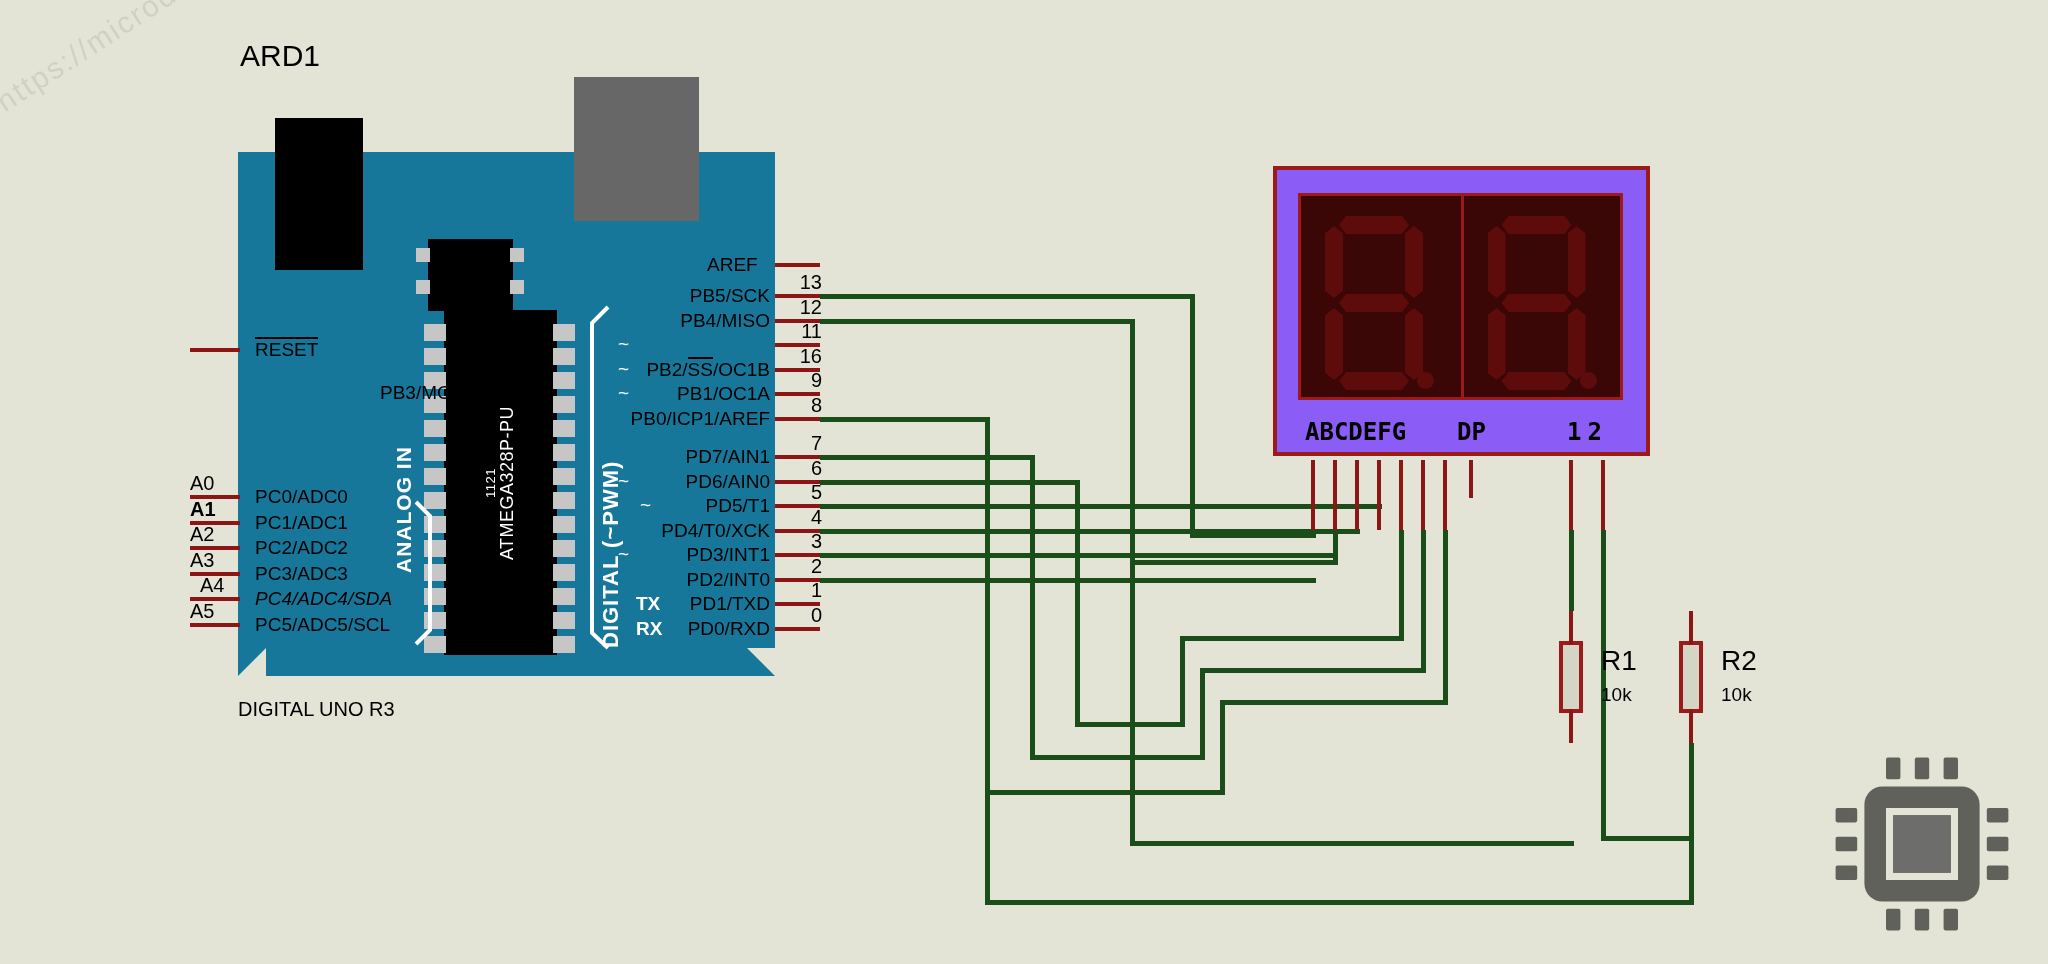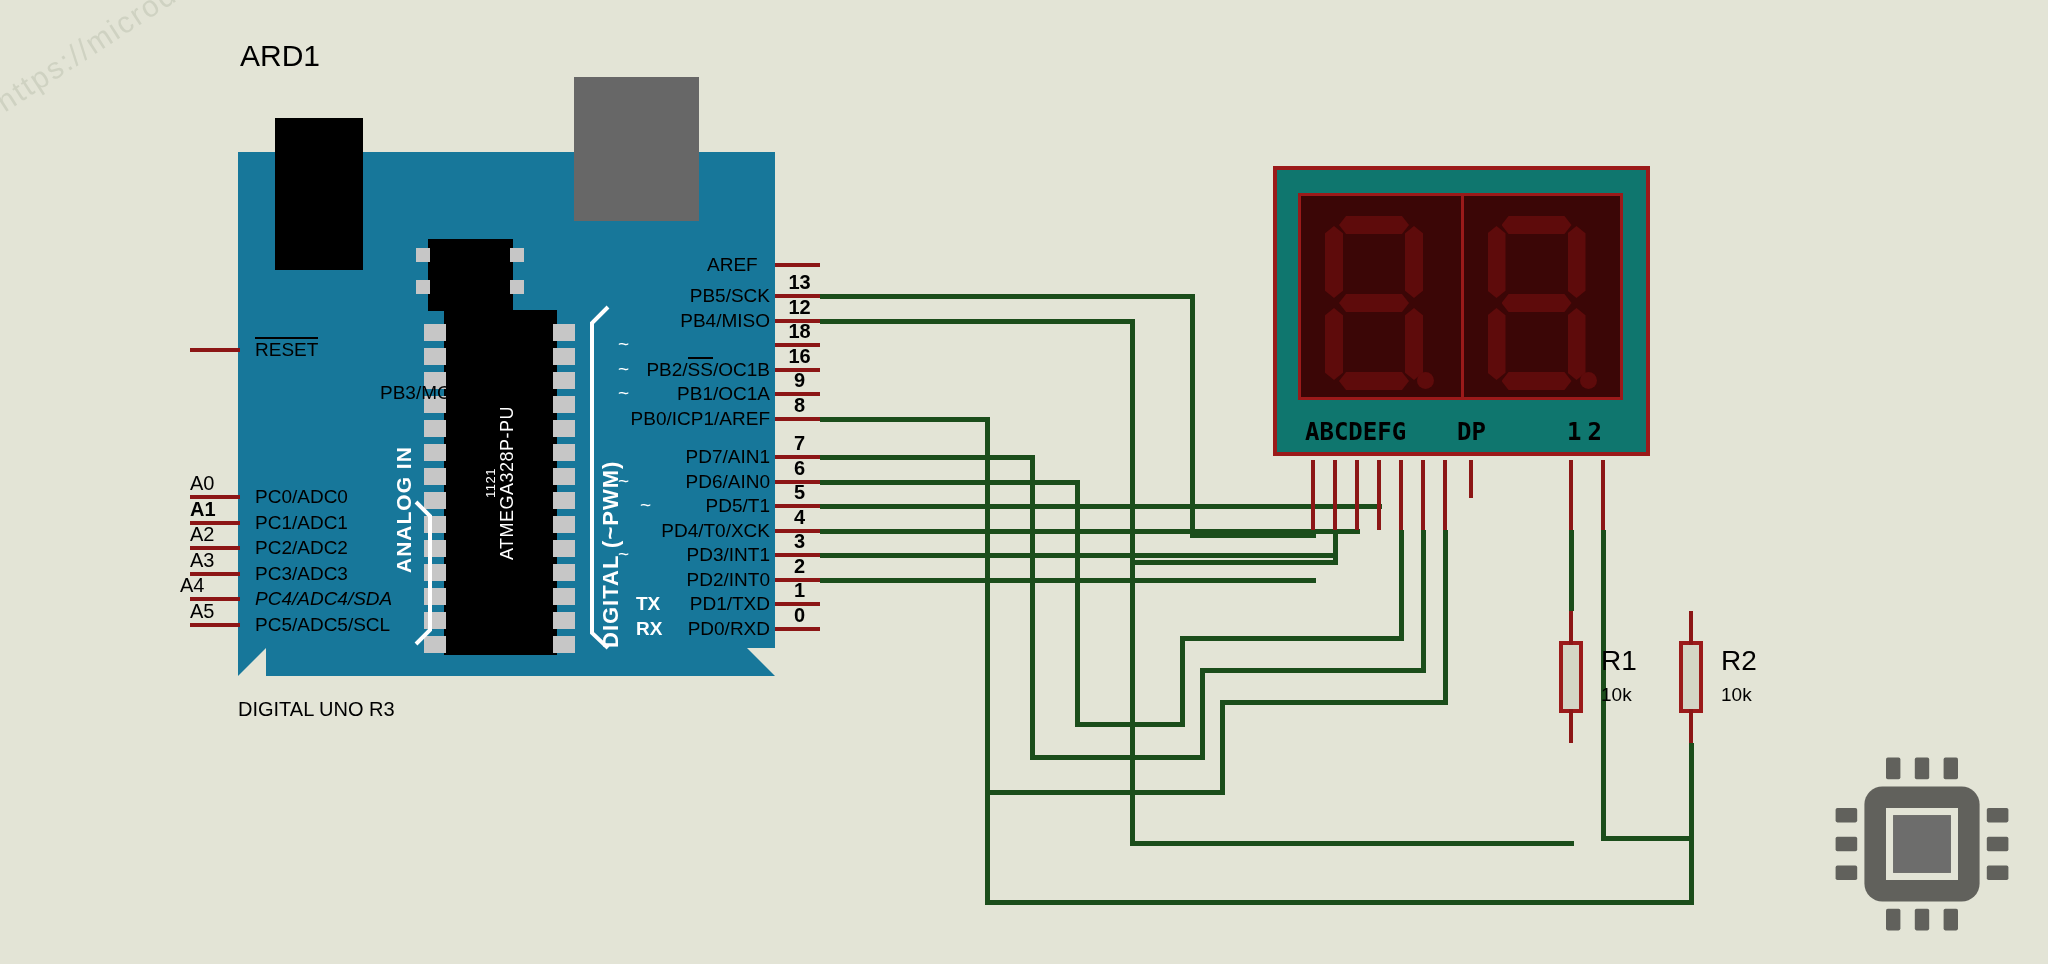--- a/index.html
+++ b/index.html
@@ -136,33 +136,33 @@
   .lead-h { height:4px; }
   .lead-v { width:4px; }
 
   .wire { position:absolute; background:#1B4D1B; }
   .wire-h { height:5px; }
   .wire-v { width:5px; }
 
   .pin-num {
     position:absolute;
     font-size:20px; color:#000;
-    text-align:center; line-height:1;font-weight:bold;
+    text-align:right; line-height:1;
   }
   .an-num {
     position:absolute;
     font-size:20px; color:#000;
     line-height:1;
   }
 
   
   .disp {
     position:absolute; left:1273px; top:166px;
     width:377px; height:290px;
-    background:#0f766e;
+    background:#8b5cf6;
     border:4px solid #9B1A1A;
   }
   .disp-win {
     position:absolute; left:21px; top:23px;
     width:325px; height:207px;
     border:3px solid #9B1A1A;
     background:#3B0606;
     display:flex;
   }
   .digit { position:relative; width:50%; height:100%; }
@@ -303,21 +303,21 @@
   <div id="digitalPins">
       <div class="pin-text" style="left: 380px; top: 286px; width: 390px; text-align: right;">PB5/SCK</div>
       <div class="lead lead-h" style="left: 775px; top: 294px; width: 45px;"></div>
       <div class="pin-num" style="left: 777px; top: 272px; width: 45px;">13</div>
       <div class="pin-text" style="left: 380px; top: 310.5px; width: 390px; text-align: right;">PB4/MISO</div>
       <div class="lead lead-h" style="left: 775px; top: 318.5px; width: 45px;"></div>
       <div class="pin-num" style="left: 777px; top: 296.5px; width: 45px;">12</div>
       <div class="pin-text" style="left: 380px; top: 335px; width: 390px;  margin-top: 48px;">PB3/MOSI/OC2A</div>
       <div class="pin-tilde" style="left: 618px; top: 334px;">~</div>
       <div class="lead lead-h" style="left: 775px; top: 343px; width: 45px;"></div>
-      <div class="pin-num" style="left: 777px; top: 321px; width: 45px;">18</div>
+      <div class="pin-num" style="left: 777px; top: 321px; width: 45px;">11</div>
       <div class="pin-text" style="left: 380px; top: 359.5px; width: 390px; text-align: right;">PB2/<span class="ovl">SS</span>/OC1B</div>
       <div class="pin-tilde" style="left: 618px; top: 358.5px;">~</div>
       <div class="lead lead-h" style="left: 775px; top: 367.5px; width: 45px;"></div>
       <div class="pin-num" style="left: 777px; top: 345.5px; width: 45px;">16</div>
       <div class="pin-text" style="left: 380px; top: 384px; width: 390px; text-align: right;">PB1/OC1A</div>
       <div class="pin-tilde" style="left: 618px; top: 383px;">~</div>
       <div class="lead lead-h" style="left: 775px; top: 392px; width: 45px;"></div>
       <div class="pin-num" style="left: 777px; top: 370px; width: 45px;">9</div>
       <div class="pin-text" style="left: 380px; top: 408.5px; width: 390px; text-align: right;">PB0/ICP1/AREF</div>
       <div class="lead lead-h" style="left: 775px; top: 416.5px; width: 45px;"></div>
@@ -360,21 +360,21 @@
       <div class="lead lead-h" style="left: 190px; top: 520.5px; width: 50px;"></div>
       <div class="an-num" style="left: 190px; top: 498.5px; font-weight: bold;">A1</div>
       <div class="pin-text" style="left: 255px; top: 538px;">PC2/ADC2</div>
       <div class="lead lead-h" style="left: 190px; top: 546px; width: 50px;"></div>
       <div class="an-num" style="left: 190px; top: 524px;">A2</div>
       <div class="pin-text" style="left: 255px; top: 563.5px;">PC3/ADC3</div>
       <div class="lead lead-h" style="left: 190px; top: 571.5px; width: 50px;"></div>
       <div class="an-num" style="left: 190px; top: 549.5px;">A3</div>
       <div class="pin-text" style="left: 255px; top: 589px; font-style: italic;">PC4/ADC4/SDA</div>
       <div class="lead lead-h" style="left: 190px; top: 597px; width: 50px;"></div>
-      <div class="an-num" style="left: 180px; top: 575px;">A4</div>
+      <div class="an-num" style="left: 200px; top: 575px;">A4</div>
       <div class="pin-text" style="left: 255px; top: 614.5px;">PC5/ADC5/SCL</div>
       <div class="lead lead-h" style="left: 190px; top: 622.5px; width: 50px;"></div>
       <div class="an-num" style="left: 190px; top: 600.5px;">A5</div>
     </div>
 
   <div class="board-name">DIGITAL UNO R3</div>
 
   <div id="wires">
       <div class="wire wire-h" style="left: 820px; top: 294px; width: 370px;"></div>
       <div class="wire wire-v" style="left: 1190px; top: 294px; height: 239px;"></div>

